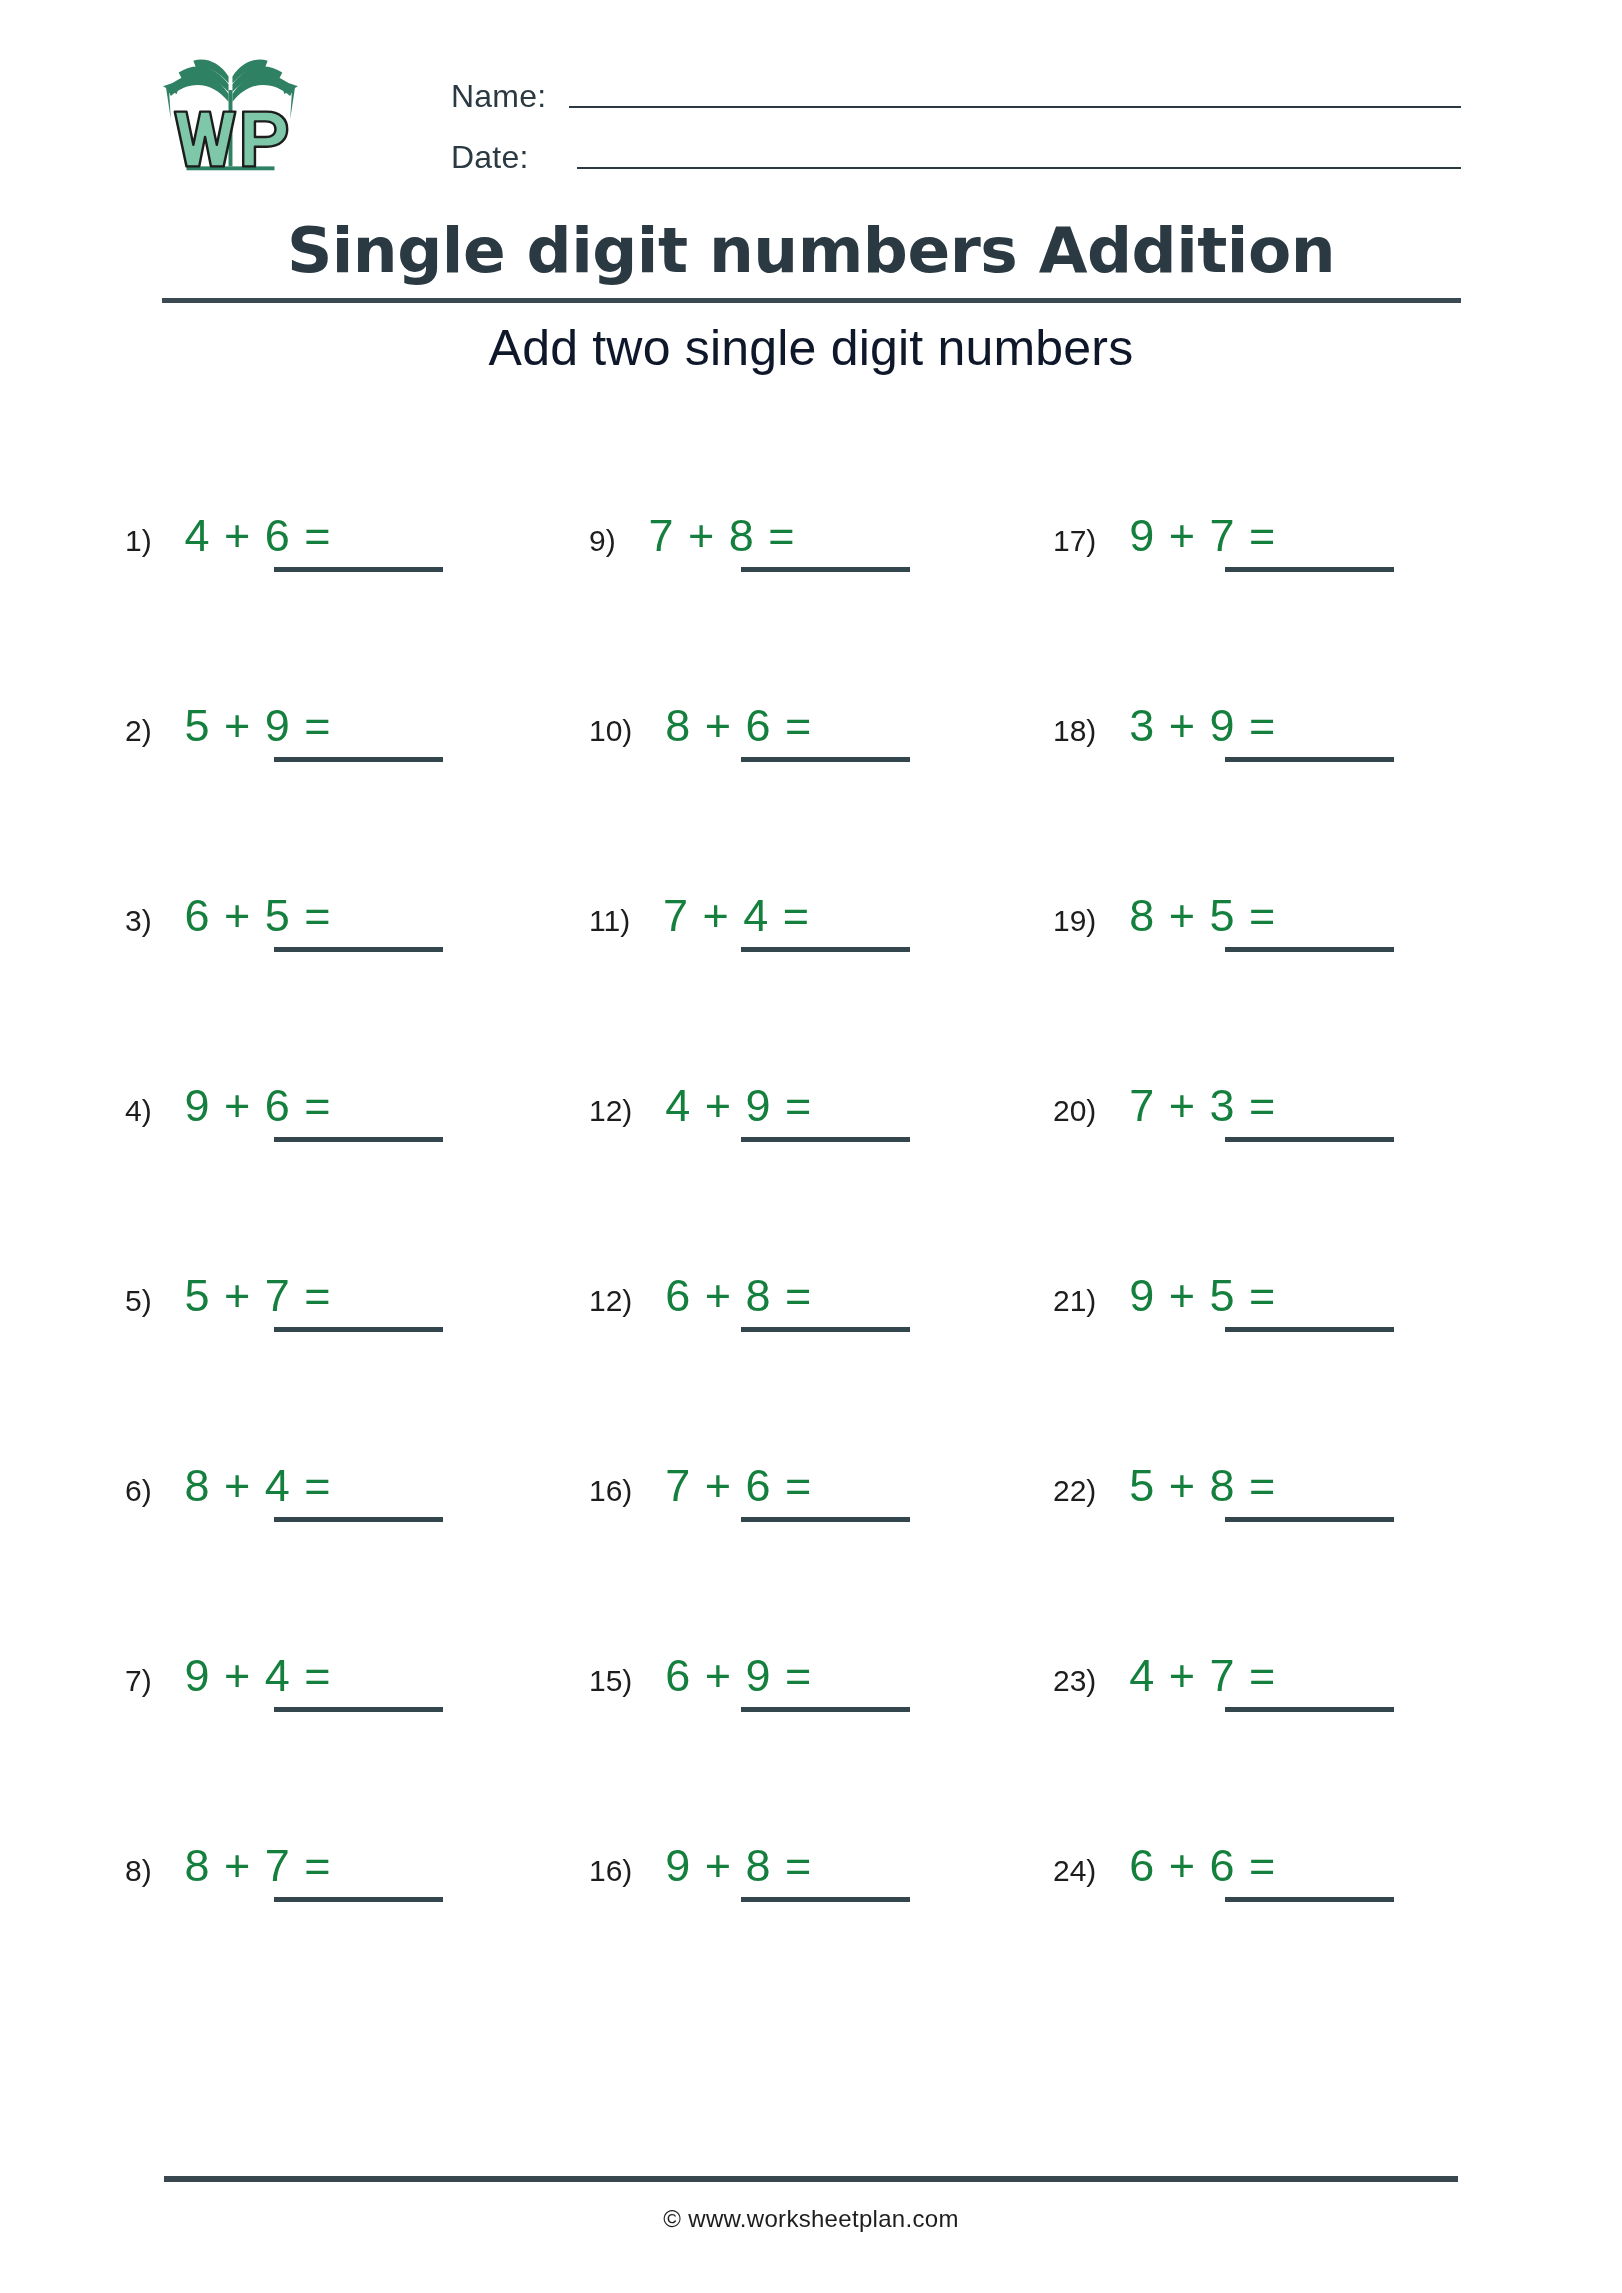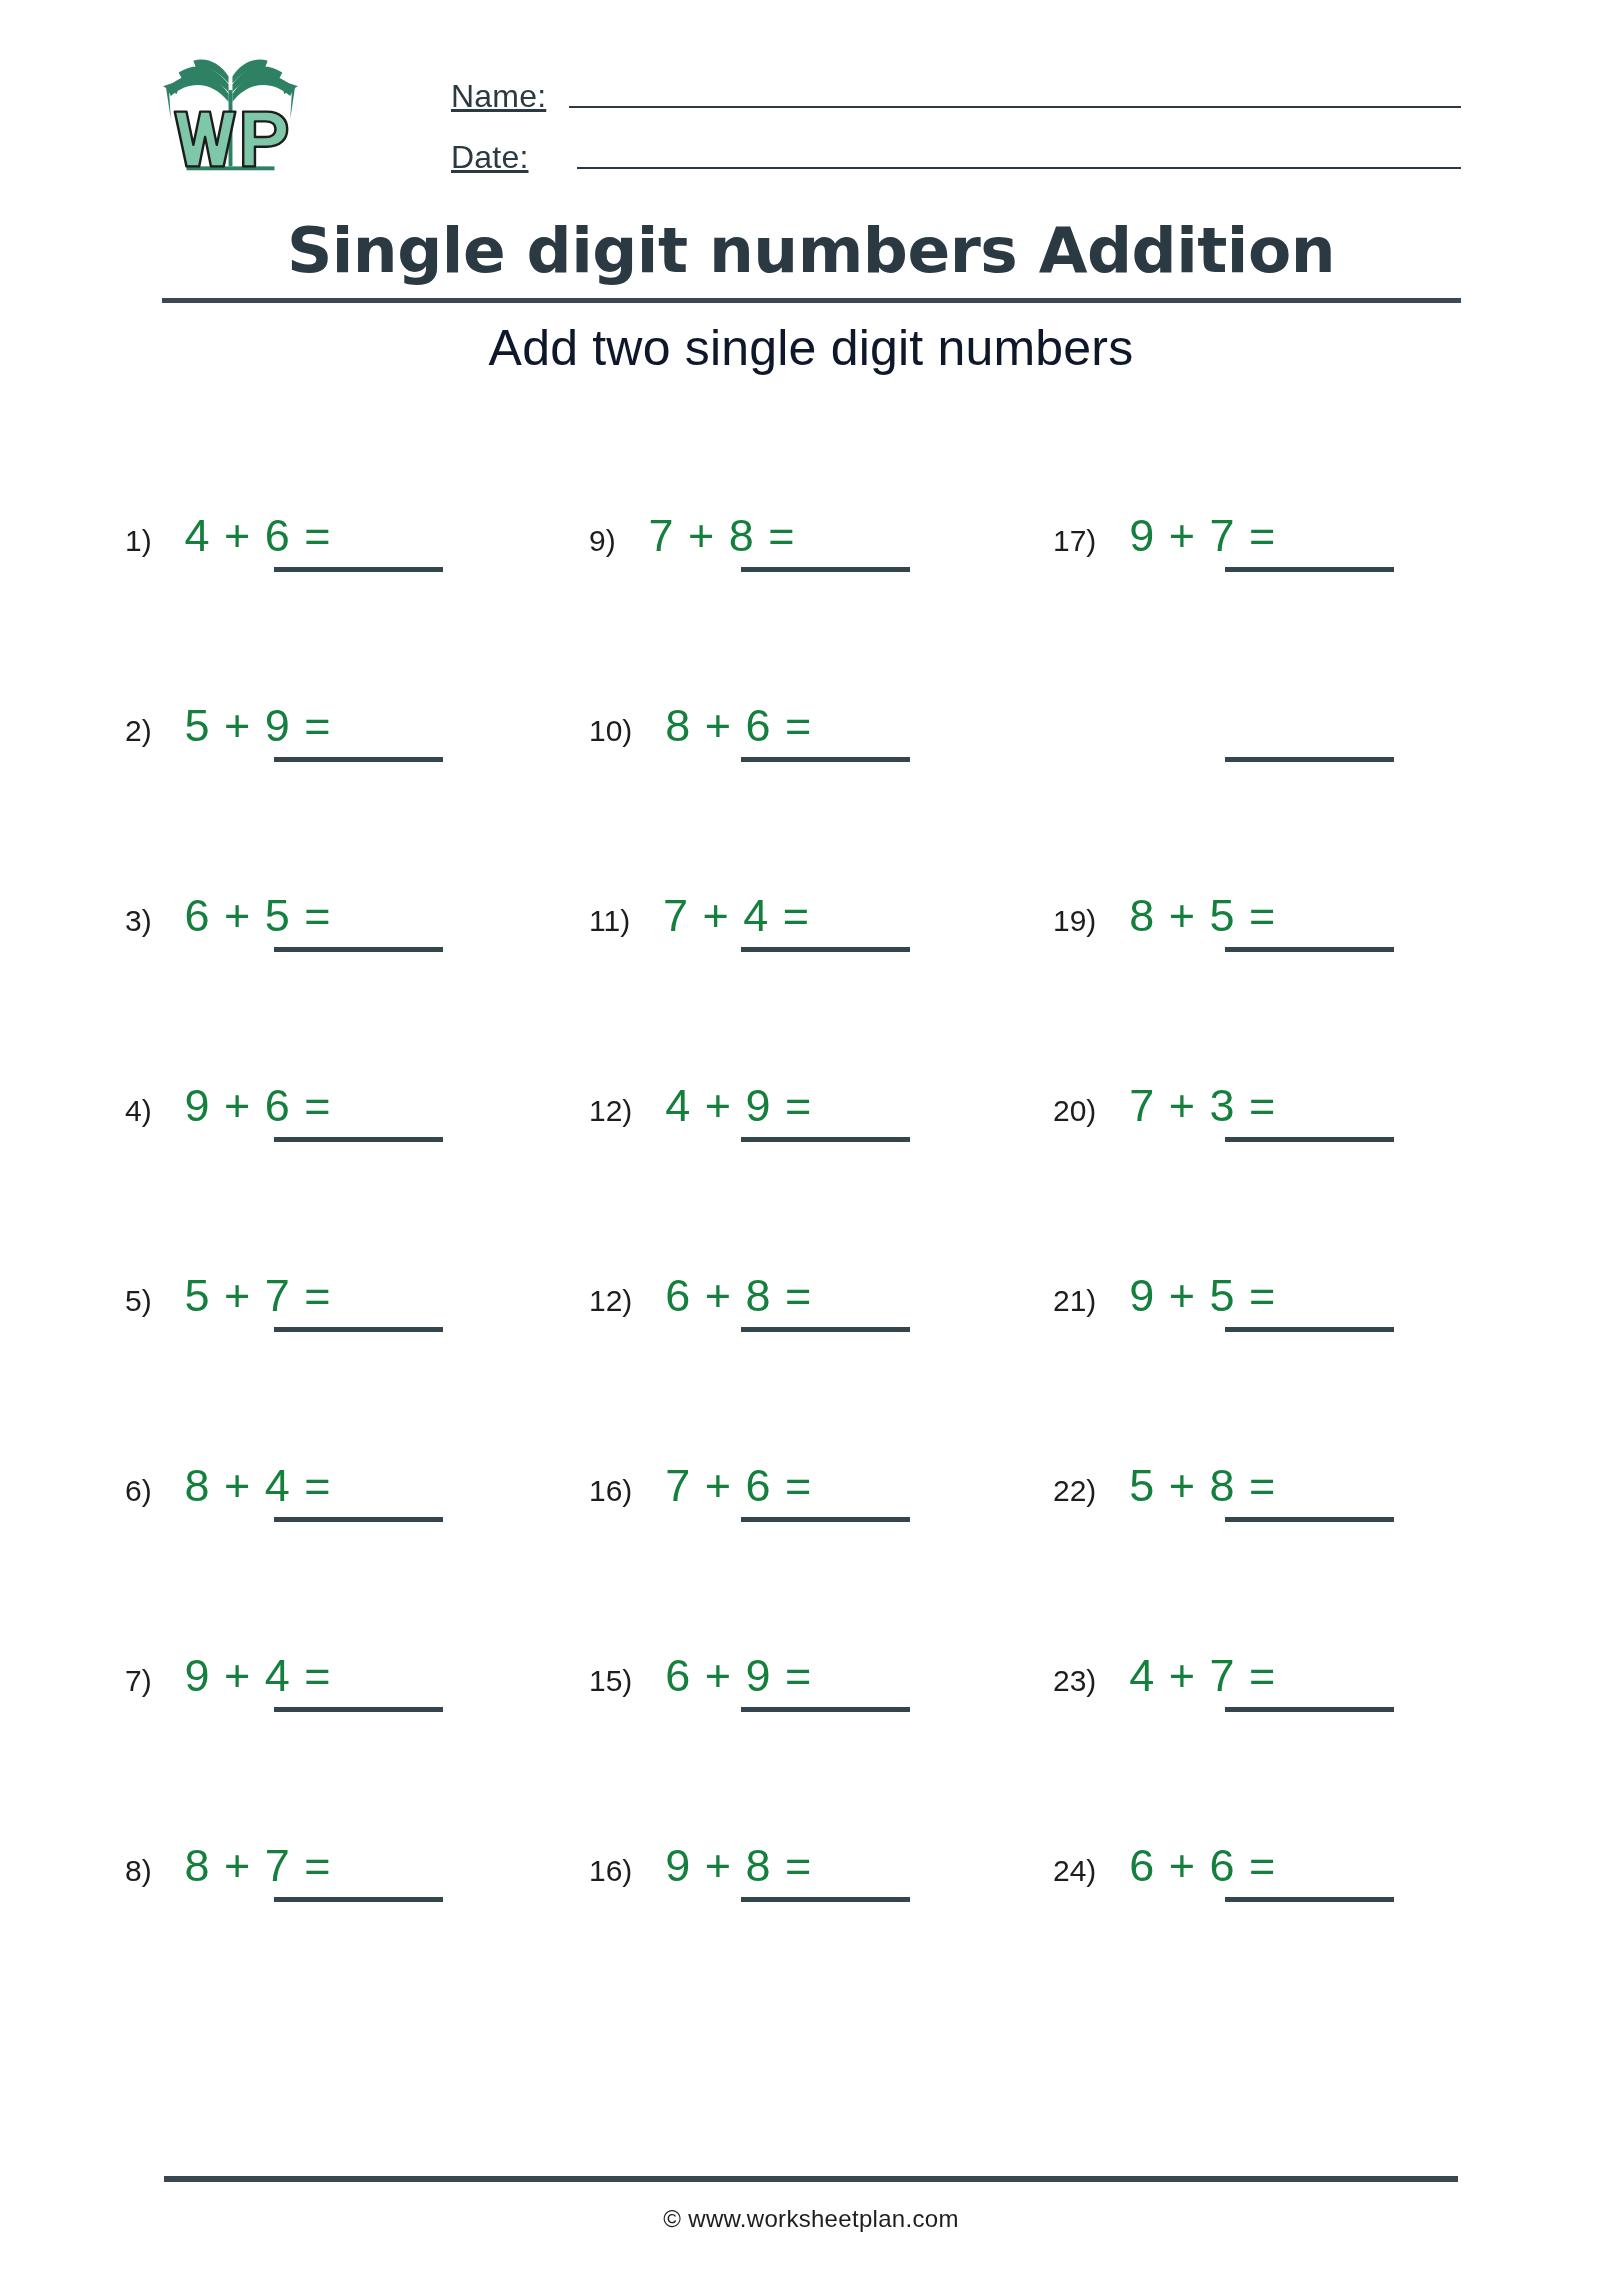--- a/index.html
+++ b/index.html
@@ -45,21 +45,20 @@
     align-items: flex-end;
     height: 61px;
   }
   .field-label {
     font-size: 32px;
     color: #2b3a42;
     width: 118px;
     line-height: 1;
     padding-bottom: 5.9px;
     letter-spacing: 0.2px;
-    text-decoration: underline;
   }
   .field-line {
     flex: 1;
     border-bottom: 2.9px solid #2b3a42;
     height: 0;
     margin-bottom: 9.8px;
   }
   .field-row.date .field-line { margin-left: 7.8px; }
 
   
@@ -238,20 +237,24 @@
       <span class="p-line"></span>
     </div>
     <div class="problem col2">
       <div class="p-inner">
         <span class="p-num">10)</span>
         <span class="p-expr">8 + 6 =</span>
       </div>
       <span class="p-line"></span>
     </div>
     <div class="problem col3">
+      <div class="p-inner">
+        <span class="p-num">18)</span>
+        <span class="p-expr">3 + 9 =</span>
+      </div>
       <span class="p-line"></span>
     </div>
     <div class="problem col1">
       <div class="p-inner">
         <span class="p-num">3)</span>
         <span class="p-expr">6 + 5 =</span>
       </div>
       <span class="p-line"></span>
     </div>
     <div class="problem col2">

